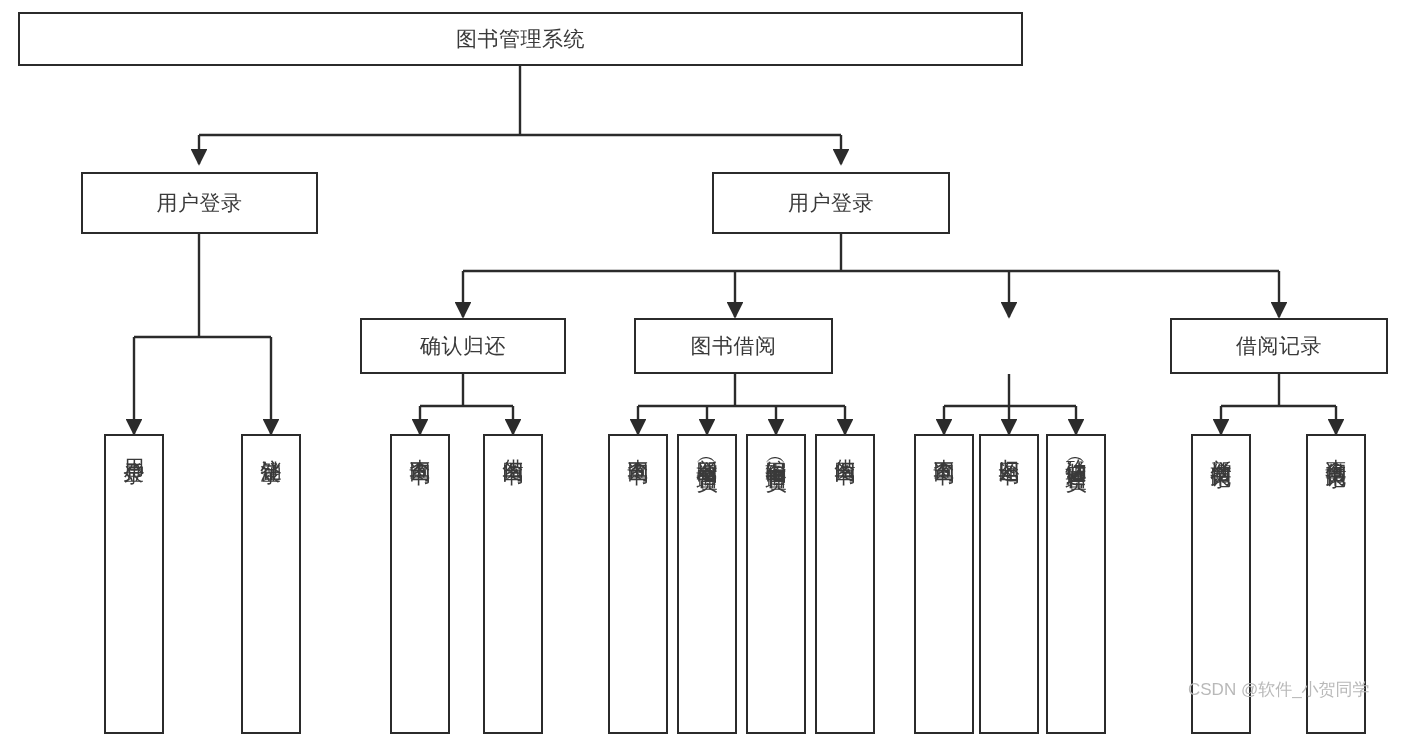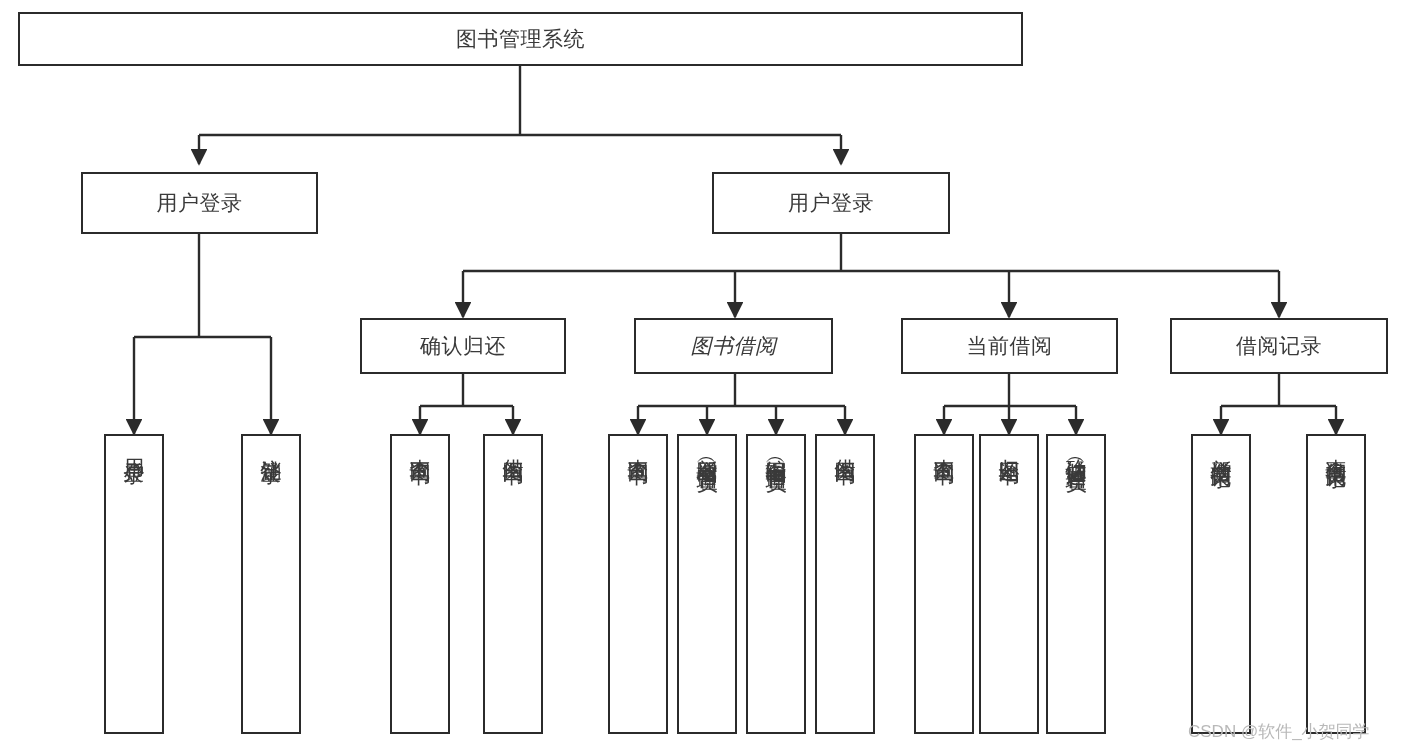--- a/index.html
+++ b/index.html
@@ -51,21 +51,21 @@
   .node.vert .label{
     writing-mode:vertical-rl;
     text-orientation:upright;
     font-size:21px;
     line-height:1.05;
     letter-spacing:2px;
     white-space:nowrap;
   }
   .watermark{
     position:absolute;
-    left:1188px;top:720px;
+    left:1188px;top:678px;
     font-size:17px;
     color:#b9b9b9;
     white-space:nowrap;
     z-index:3;
   }
 </style>
 </head>
 <body>
 
 <div id="diagram">
@@ -127,25 +127,22 @@
   <div class="node horiz" style="left:81px;top:172px;width:237px;height:62px;">
     <span class="label">用户登录</span>
   </div>
   <div class="node horiz" style="left:712px;top:172px;width:238px;height:62px;">
     <span class="label">用户登录</span>
   </div>
 
   <div class="node horiz" style="left:360px;top:318px;width:206px;height:56px;">
     <span class="label">确认归还</span>
   </div>
-  <div class="node horiz" style="left:634px;top:318px;width:199px;height:56px;font-style:italic;">
+  <div class="node horiz" style="left:634px;top:318px;width:199px;height:56px;">
     <span class="label">图书借阅</span>
-  </div>
-  <div class="node horiz" style="left:901px;top:318px;width:217px;height:56px;">
-    <span class="label">当前借阅</span>
   </div>
   <div class="node horiz" style="left:1170px;top:318px;width:218px;height:56px;align-items:center;">
     <span class="label">借阅记录</span>
   </div>
 
   <div class="node vert" style="left:104px;top:434px;width:60px;height:300px;">
     <span class="label">用户登录</span>
   </div>
   <div class="node vert" style="left:241px;top:434px;width:60px;height:300px;">
     <span class="label">注销登录</span>

